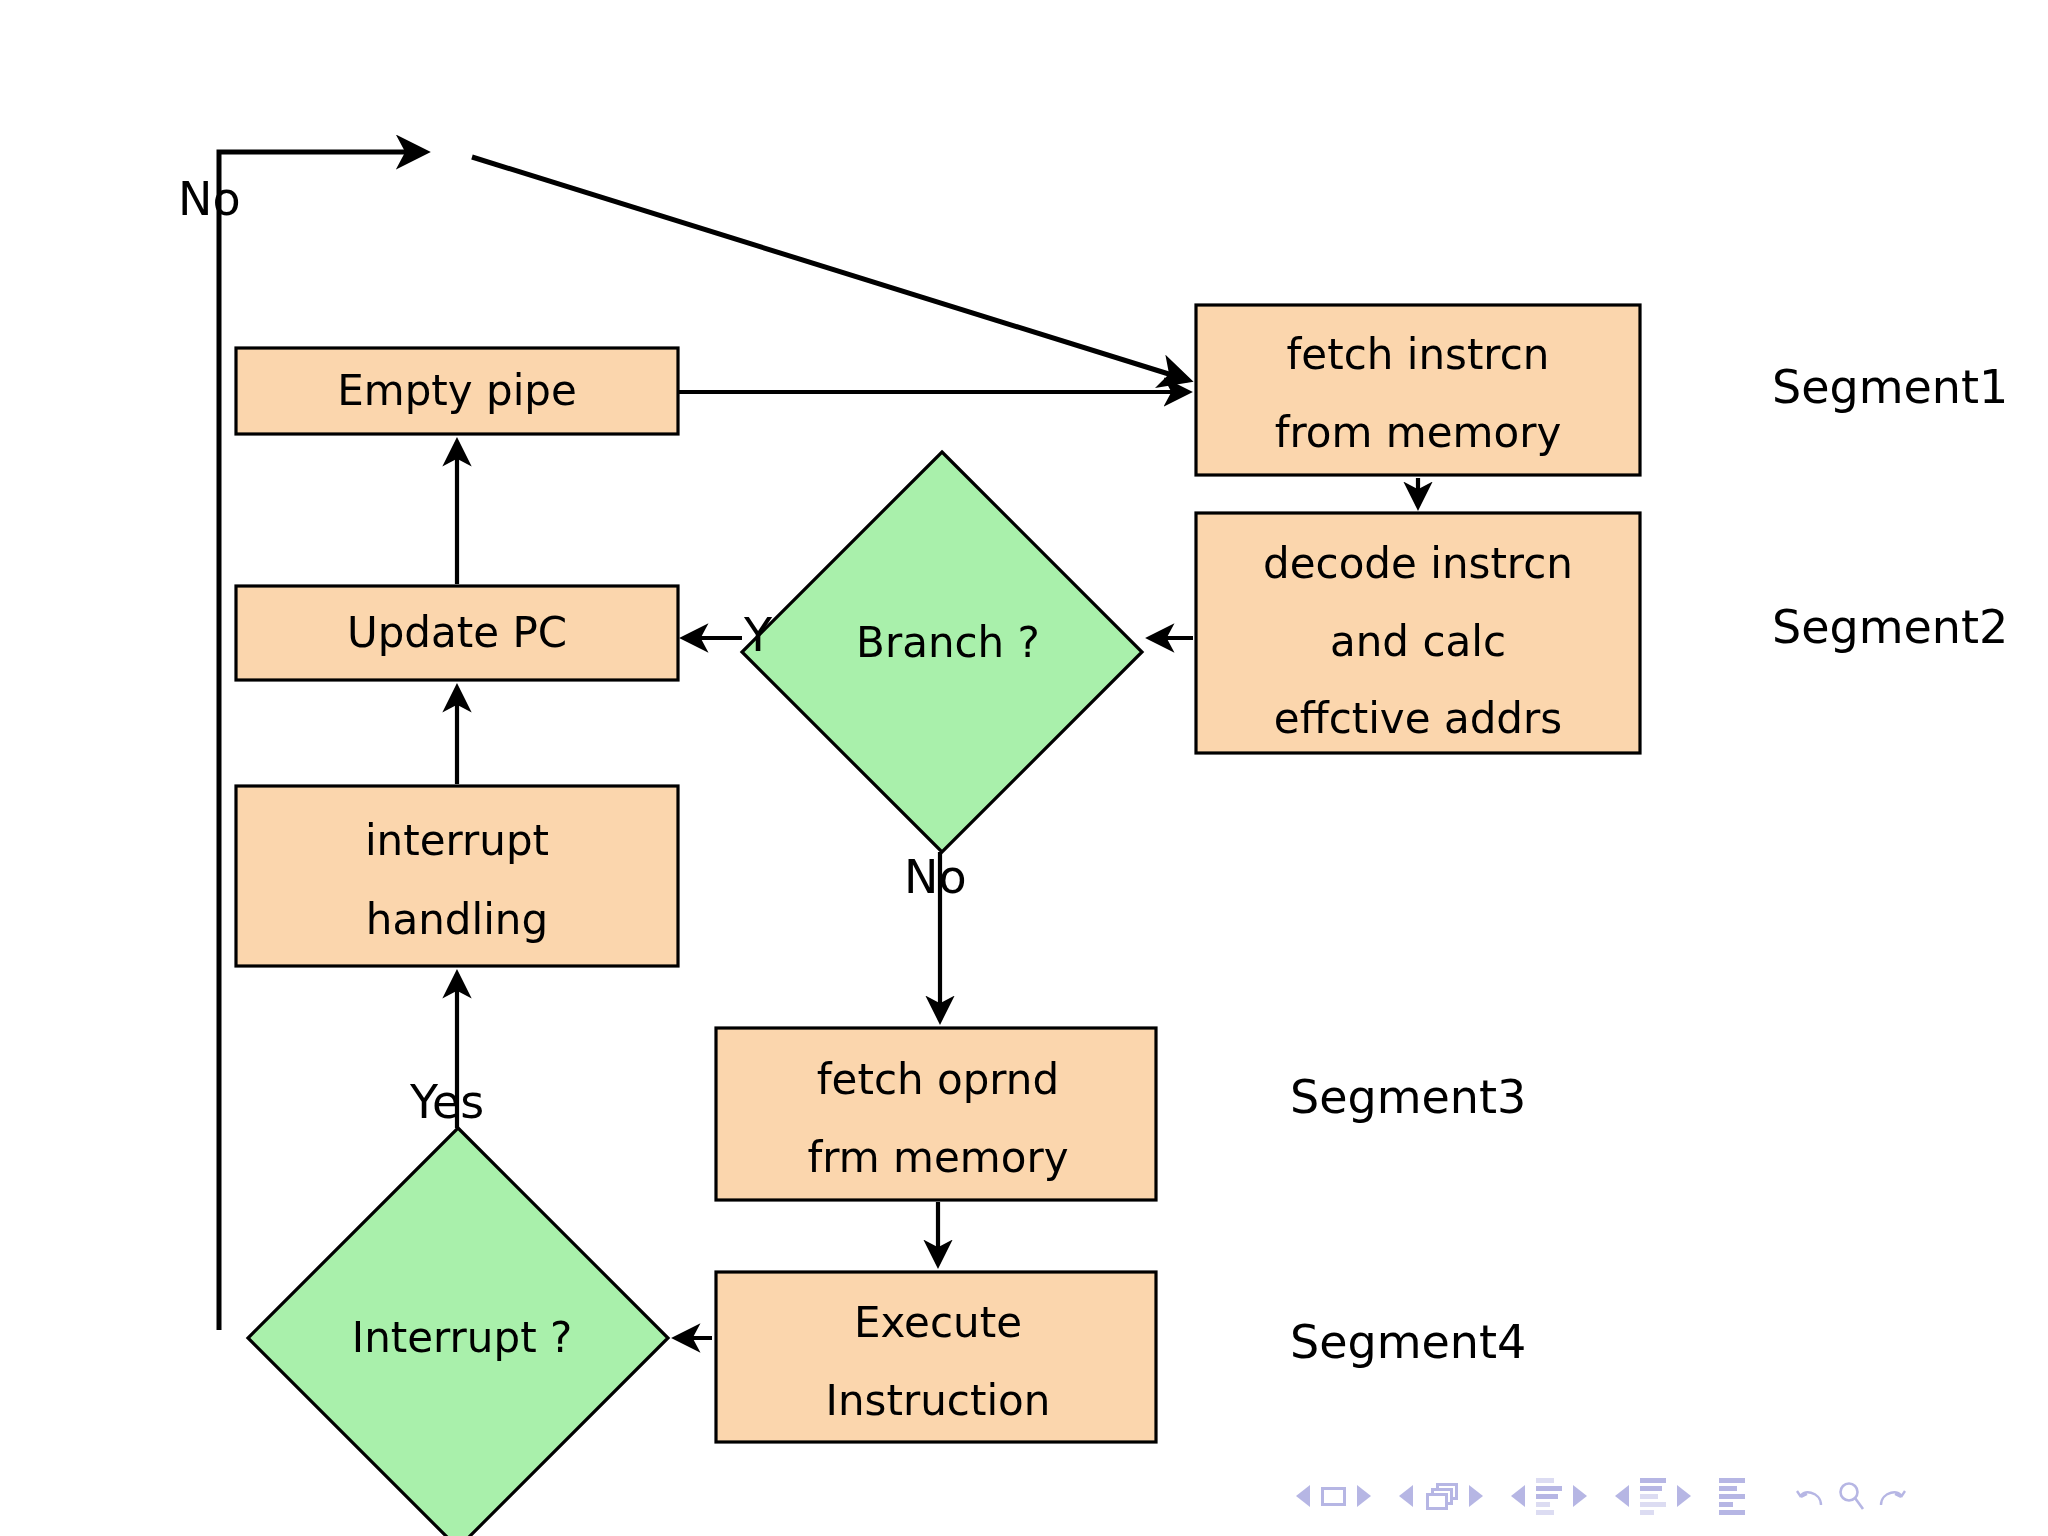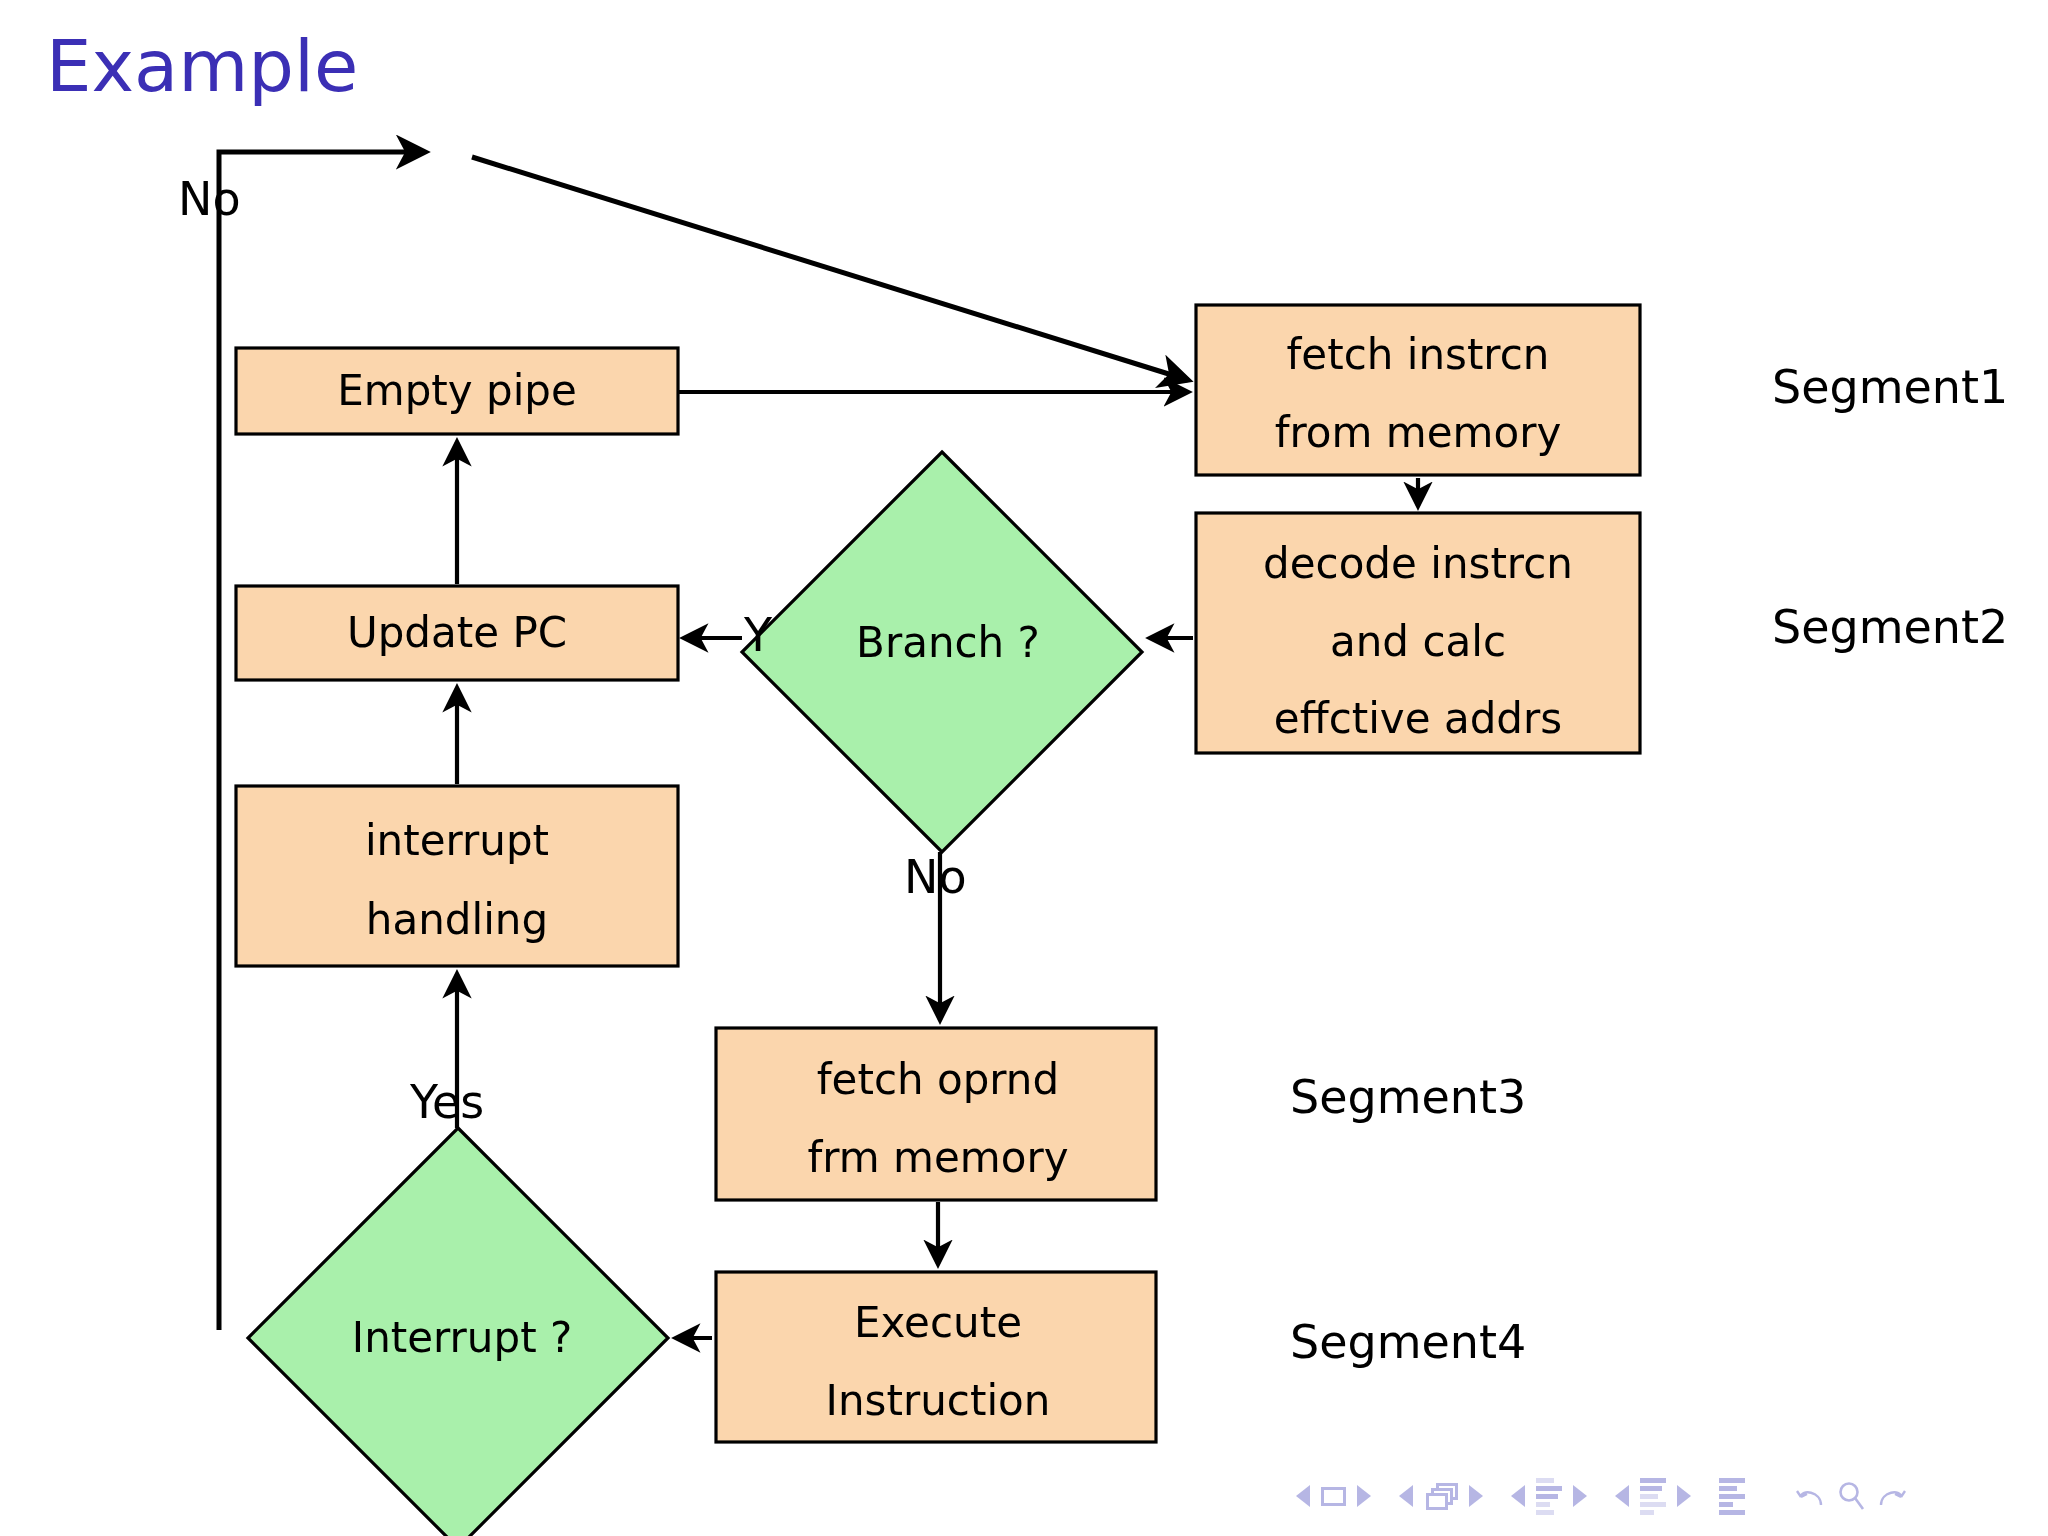--- a/index.html
+++ b/index.html
@@ -145,21 +145,20 @@
     align-items: center;
     gap: 6px;
     margin-left: 16px;
   }
 </style>
 </head>
 <body>
 
 <div id="slide">
 
-  <div id="page-title">Example</div>
 
   <svg id="chart" viewBox="0 0 2048 1536">
     <defs>
       <marker id="arrow" viewBox="0 0 12 12" refX="10" refY="6" markerWidth="7" markerHeight="7" orient="auto-start-reverse" markerUnits="strokeWidth">
         <path d="M 0 0 L 12 6 L 0 12 L 3.2 6 z" fill="#000000"></path>
       </marker>
     </defs>
 
     <g>
       <path class="edge" d="M 219 1330 L 219 152 L 425 152" marker-end="url(#arrow)"></path>

